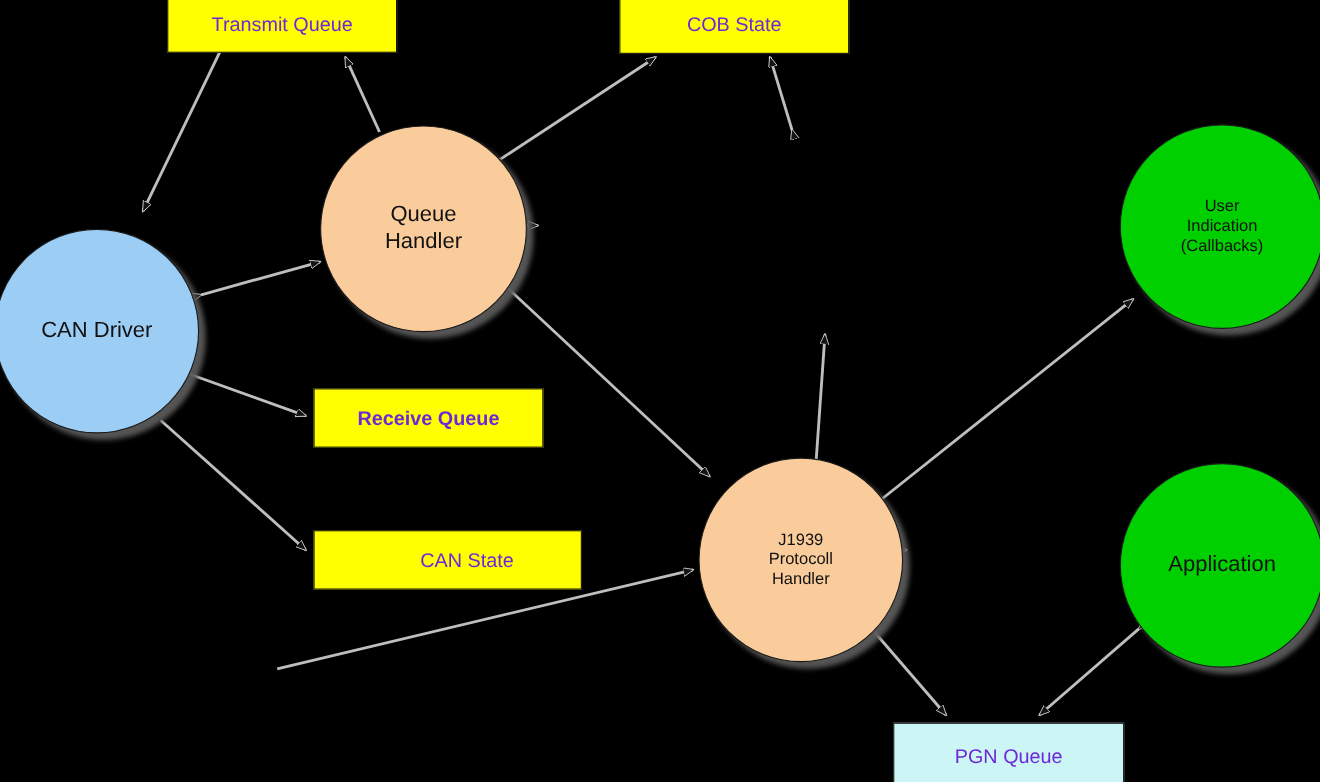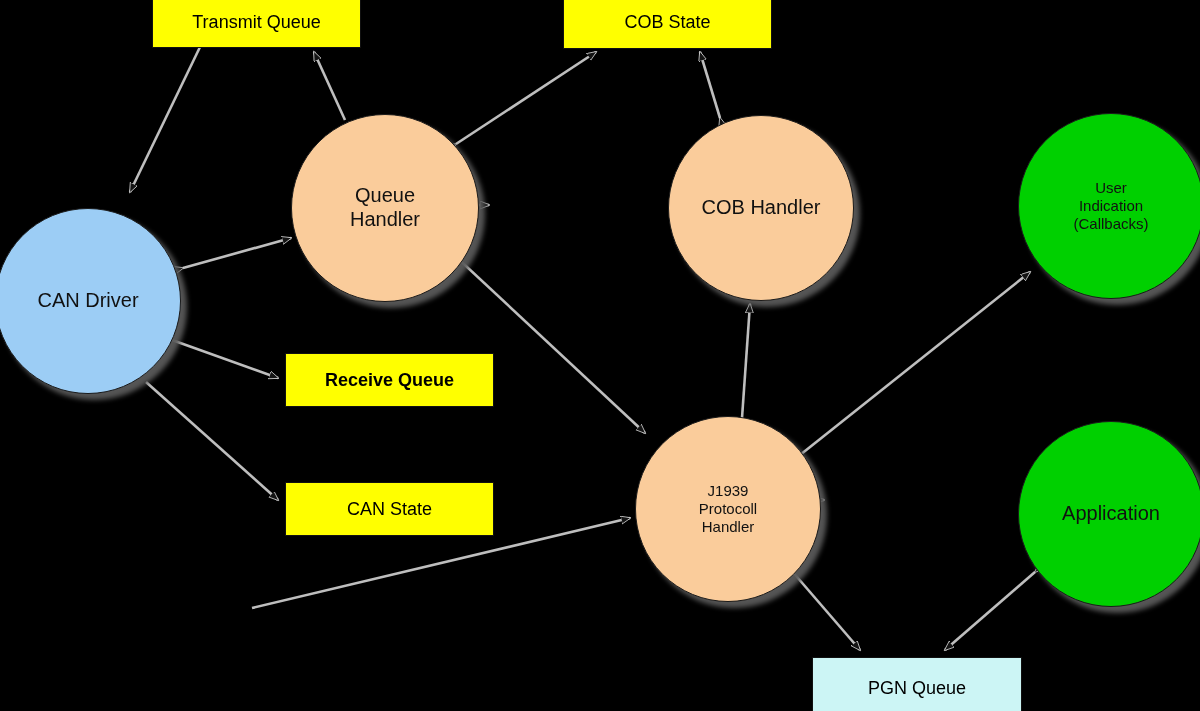--- a/index.html
+++ b/index.html
@@ -3,21 +3,21 @@
 <meta charset="utf-8">
 <style>
   html,body{margin:0;padding:0;background:#000;}
   #stage{position:relative;width:1200px;height:711px;background:#000;overflow:hidden;
          font-family:"Liberation Sans","DejaVu Sans",sans-serif;}
   svg#edges{position:absolute;left:0;top:0;width:1200px;height:711px;}
   .node{position:absolute;display:flex;align-items:center;justify-content:center;text-align:center;}
   .circle{border-radius:50%;border:1px solid #1a1a1a;box-shadow:6px 6px 5px rgba(90,90,90,.95);}
   .circle .lbl{color:#111;line-height:1.18;white-space:pre-line;}
   .box{border:1px solid #111;}
-  .box .lbl{color:#000000;white-space:pre-line;}
+  .box .lbl{color:#6d28d9;white-space:pre-line;}
   .c-blue{background:#9CCDF5;}
   .c-peach{background:#FACC9B;}
   .c-green{background:#00D000;}
   .b-yellow{background:#FFFF00;}
   .b-cyan{background:#CCF5F5;}
   .f20{font-size:20px;}
   .f19{font-size:15px;}
   .f18{font-size:18px;}
 </style>
 </head>
@@ -70,23 +70,20 @@
   <div class="node circle c-blue" style="left:-5px;top:208px;width:184px;height:184px;">
     <span class="lbl f20">CAN Driver</span>
   </div>
 
 
   <div class="node circle c-peach" style="left:291px;top:114px;width:186px;height:186px;">
     <span class="lbl f20">Queue
 Handler</span>
   </div>
 
-  <div class="node circle c-peach" style="left:668px;top:115px;width:184px;height:184px;">
-    <span class="lbl f20">COB Handler</span>
-  </div>
 
   <div class="node circle c-peach" style="left:635px;top:416px;width:184px;height:184px;text-align:center;">
     <span class="lbl f19">J1939
 Protocoll
 Handler</span>
   </div>
 
   <div class="node circle c-green" style="left:1018px;top:113px;width:184px;height:184px;">
     <span class="lbl f19">User
 Indication
@@ -102,21 +99,21 @@
   </div>
 
   <div class="node box b-yellow" style="left:563px;top:-4px;width:207px;height:51px;">
     <span class="lbl f18">COB State</span>
   </div>
 
   <div class="node box b-yellow" style="left:285px;top:353px;width:207px;height:52px;font-weight:bold;">
     <span class="lbl f18">Receive Queue</span>
   </div>
 
-  <div class="node box b-yellow" style="left:285px;top:482px;width:207px;height:52px;">
+  <div class="node box b-yellow" style="left:285px;top:482px;width:207px;height:52px;padding-left:35px;">
     <span class="lbl f18">CAN State</span>
   </div>
 
   <div class="node box b-cyan" style="left:812px;top:657px;width:208px;height:60px;">
     <span class="lbl f18">PGN Queue</span>
   </div>
 
 </div>
 
 </body></html>

